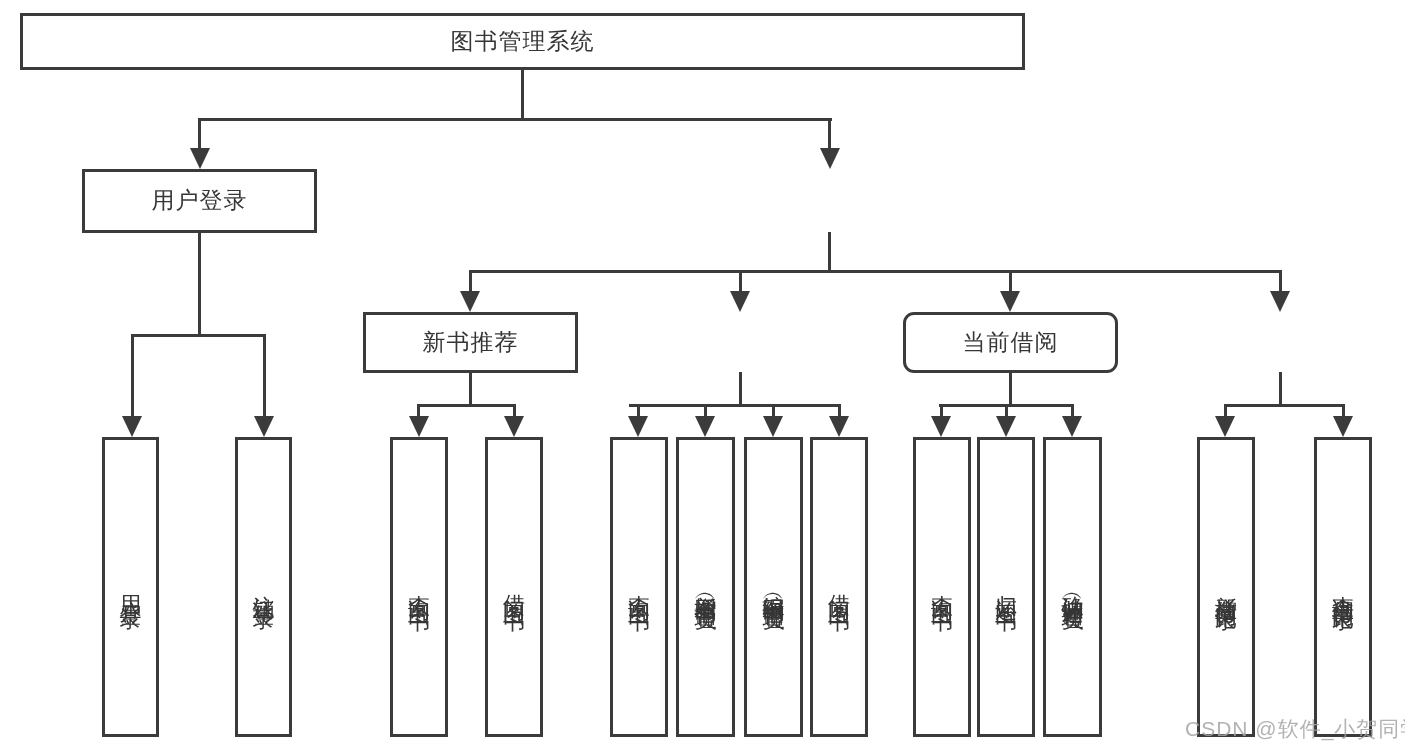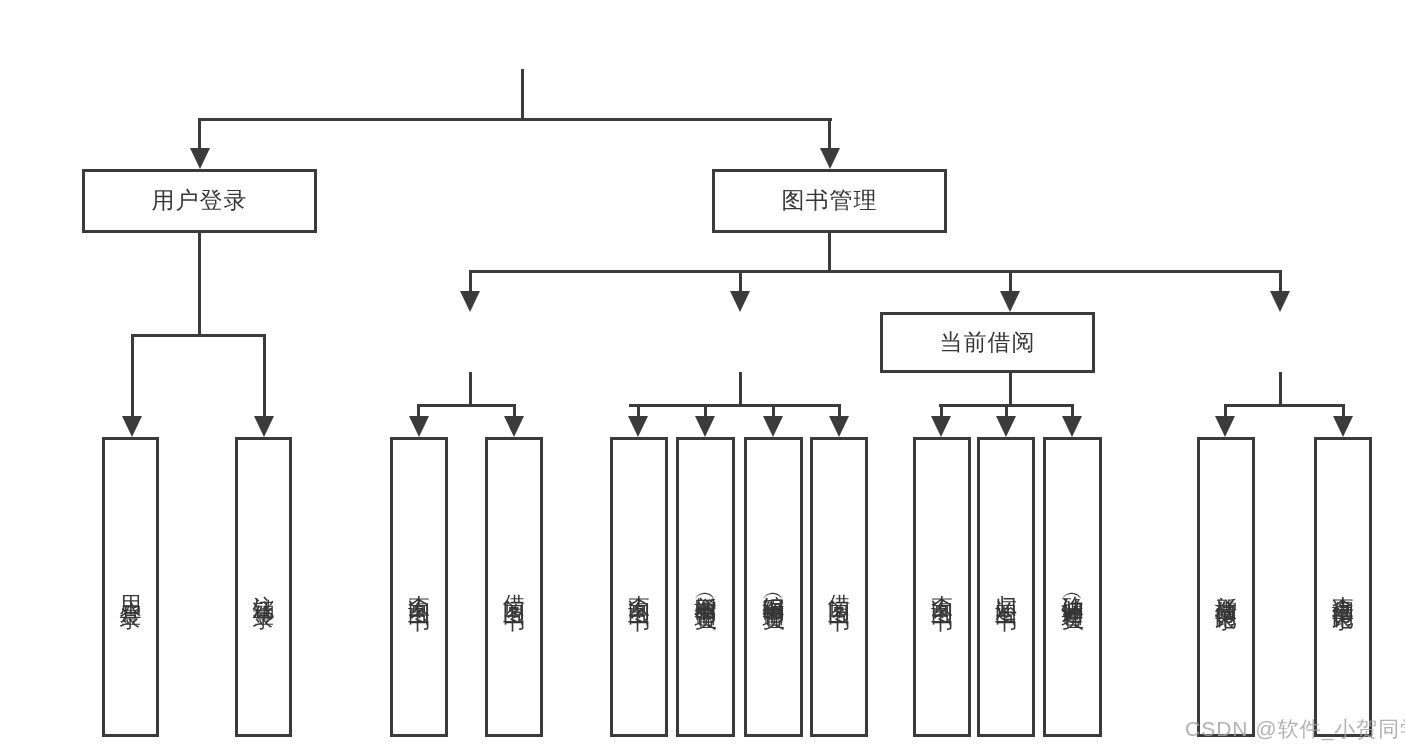--- a/index.html
+++ b/index.html
@@ -116,25 +116,26 @@
   <div class="ah" style="left:996px;  top:416px;"></div>
   <div class="vline" style="left:1071px; top:404px; height:14px;"></div>
   <div class="ah" style="left:1062px; top:416px;"></div>
 
   <div class="hline" style="left:1224px; top:404px; width:121px;"></div>
   <div class="vline" style="left:1224px; top:404px; height:14px;"></div>
   <div class="ah" style="left:1215px; top:416px;"></div>
   <div class="vline" style="left:1342px; top:404px; height:14px;"></div>
   <div class="ah" style="left:1333px; top:416px;"></div>
 
+  <div class="node" style="left:20px; top:13px; width:1005px; height:57px;">图书管理系统</div>
 
   <div class="node" style="left:82px; top:169px; width:235px; height:64px;">用户登录</div>
-  <div class="node" style="left:712px; top:169px; width:235px; height:64px;">图书管理</div>
 
-  <div class="node" style="left:880px; top:312px; width:215px; height:61px;">当前借阅</div>
+  <div class="node" style="left:363px; top:312px; width:215px; height:61px;">新书推荐</div>
+  <div class="node" style="left:903px; top:312px; width:215px; height:61px;border-radius:11px;">当前借阅</div>
 
   <div class="node vnode" style="left:102px; top:437px; width:57px; height:300px;">用户登录</div>
   <div class="node vnode" style="left:235px; top:437px; width:57px; height:300px;">注销登录</div>
 
   <div class="node vnode" style="left:390px; top:437px; width:58px; height:300px;">查询图书</div>
   <div class="node vnode" style="left:485px; top:437px; width:58px; height:300px;">借阅图书</div>
 
   <div class="node vnode" style="left:610px; top:437px; width:58px; height:300px;">查询图书</div>
   <div class="node vnode" style="left:676px; top:437px; width:59px; height:300px; letter-spacing:2px;">新增图书（管理员）</div>
   <div class="node vnode" style="left:744px; top:437px; width:59px; height:300px; letter-spacing:2px;">编辑图书（管理员）</div>

